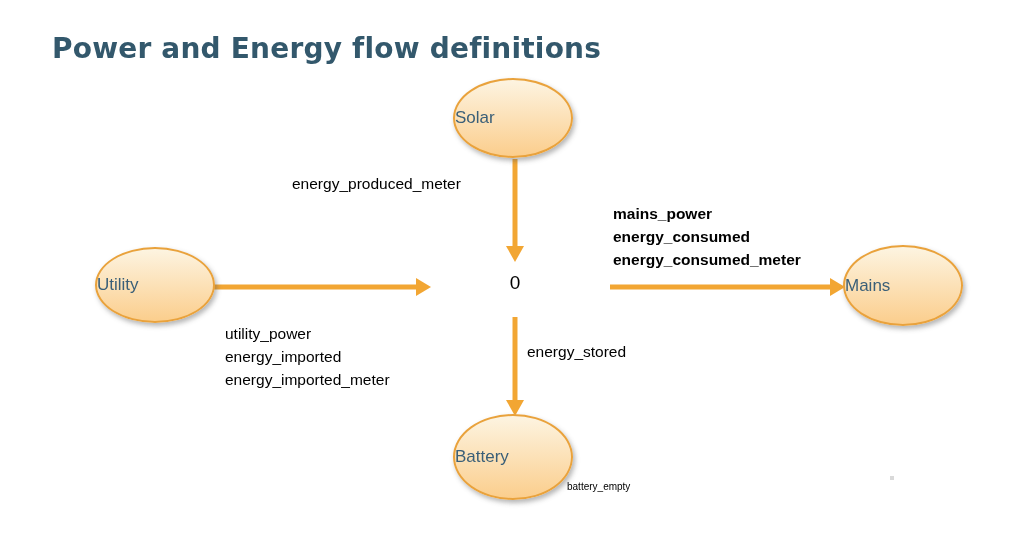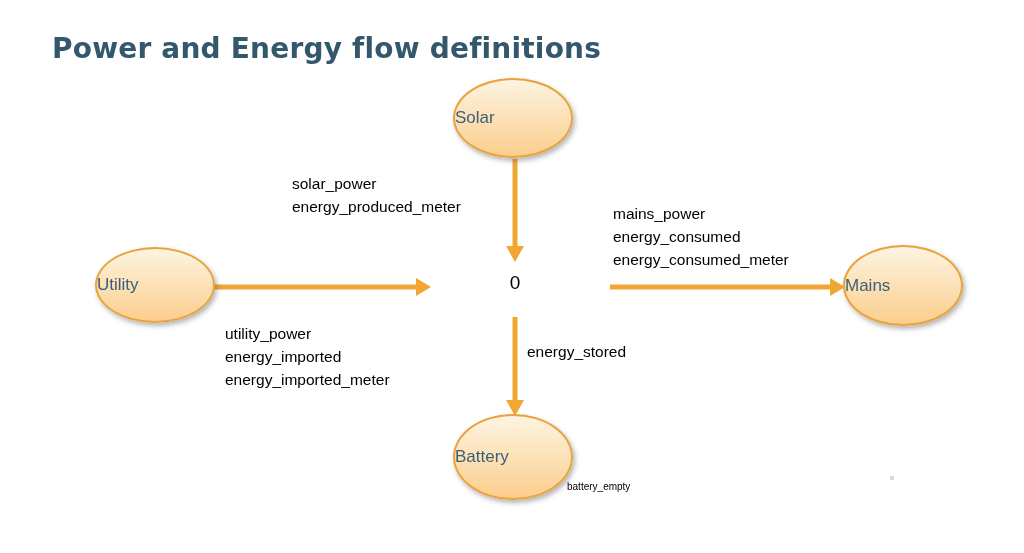--- a/index.html
+++ b/index.html
@@ -63,21 +63,21 @@
   .node-mains   { left: 843px; top: 245px; width: 120px; height: 81px; }
   .node-battery { left: 453px; top: 414px; width: 120px; height: 86px; }
   .flow-labels {
     position: absolute;
     font-size: 15.5px;
     line-height: 23px;
     color: var(--label-color, #000000);
     white-space: nowrap;
   }
   .labels-solar   { left: 292px; top: 172px; }
-  .labels-mains   { left: 613px; top: 202px; }
+  .labels-mains   { left: 613px; top: 202px; font-weight: bold; }
   .labels-utility { left: 225px; top: 294px; margin-top: 28px; }
   .labels-battery { left: 527px; top: 340px; }
   .label-battery-empty {
     position: absolute;
     left: 567px;
     top: 481px;
     font-size: 10px;
     color: var(--label-color, #000000);
     white-space: nowrap;
   }
@@ -135,21 +135,20 @@
   <div class="node node-mains">
     <span class="node-label">Mains</span>
   </div>
   <div class="node node-battery">
     <span class="node-label">Battery</span>
   </div>
 
   <div class="center-value">0</div>
 
   <div class="flow-labels labels-solar">
-    <div>solar_power</div>
     <div>energy_produced_meter</div>
   </div>
 
   <div class="flow-labels labels-mains">
     <div>mains_power</div>
     <div>energy_consumed</div>
     <div>energy_consumed_meter</div>
   </div>
 
   <div class="flow-labels labels-utility">

